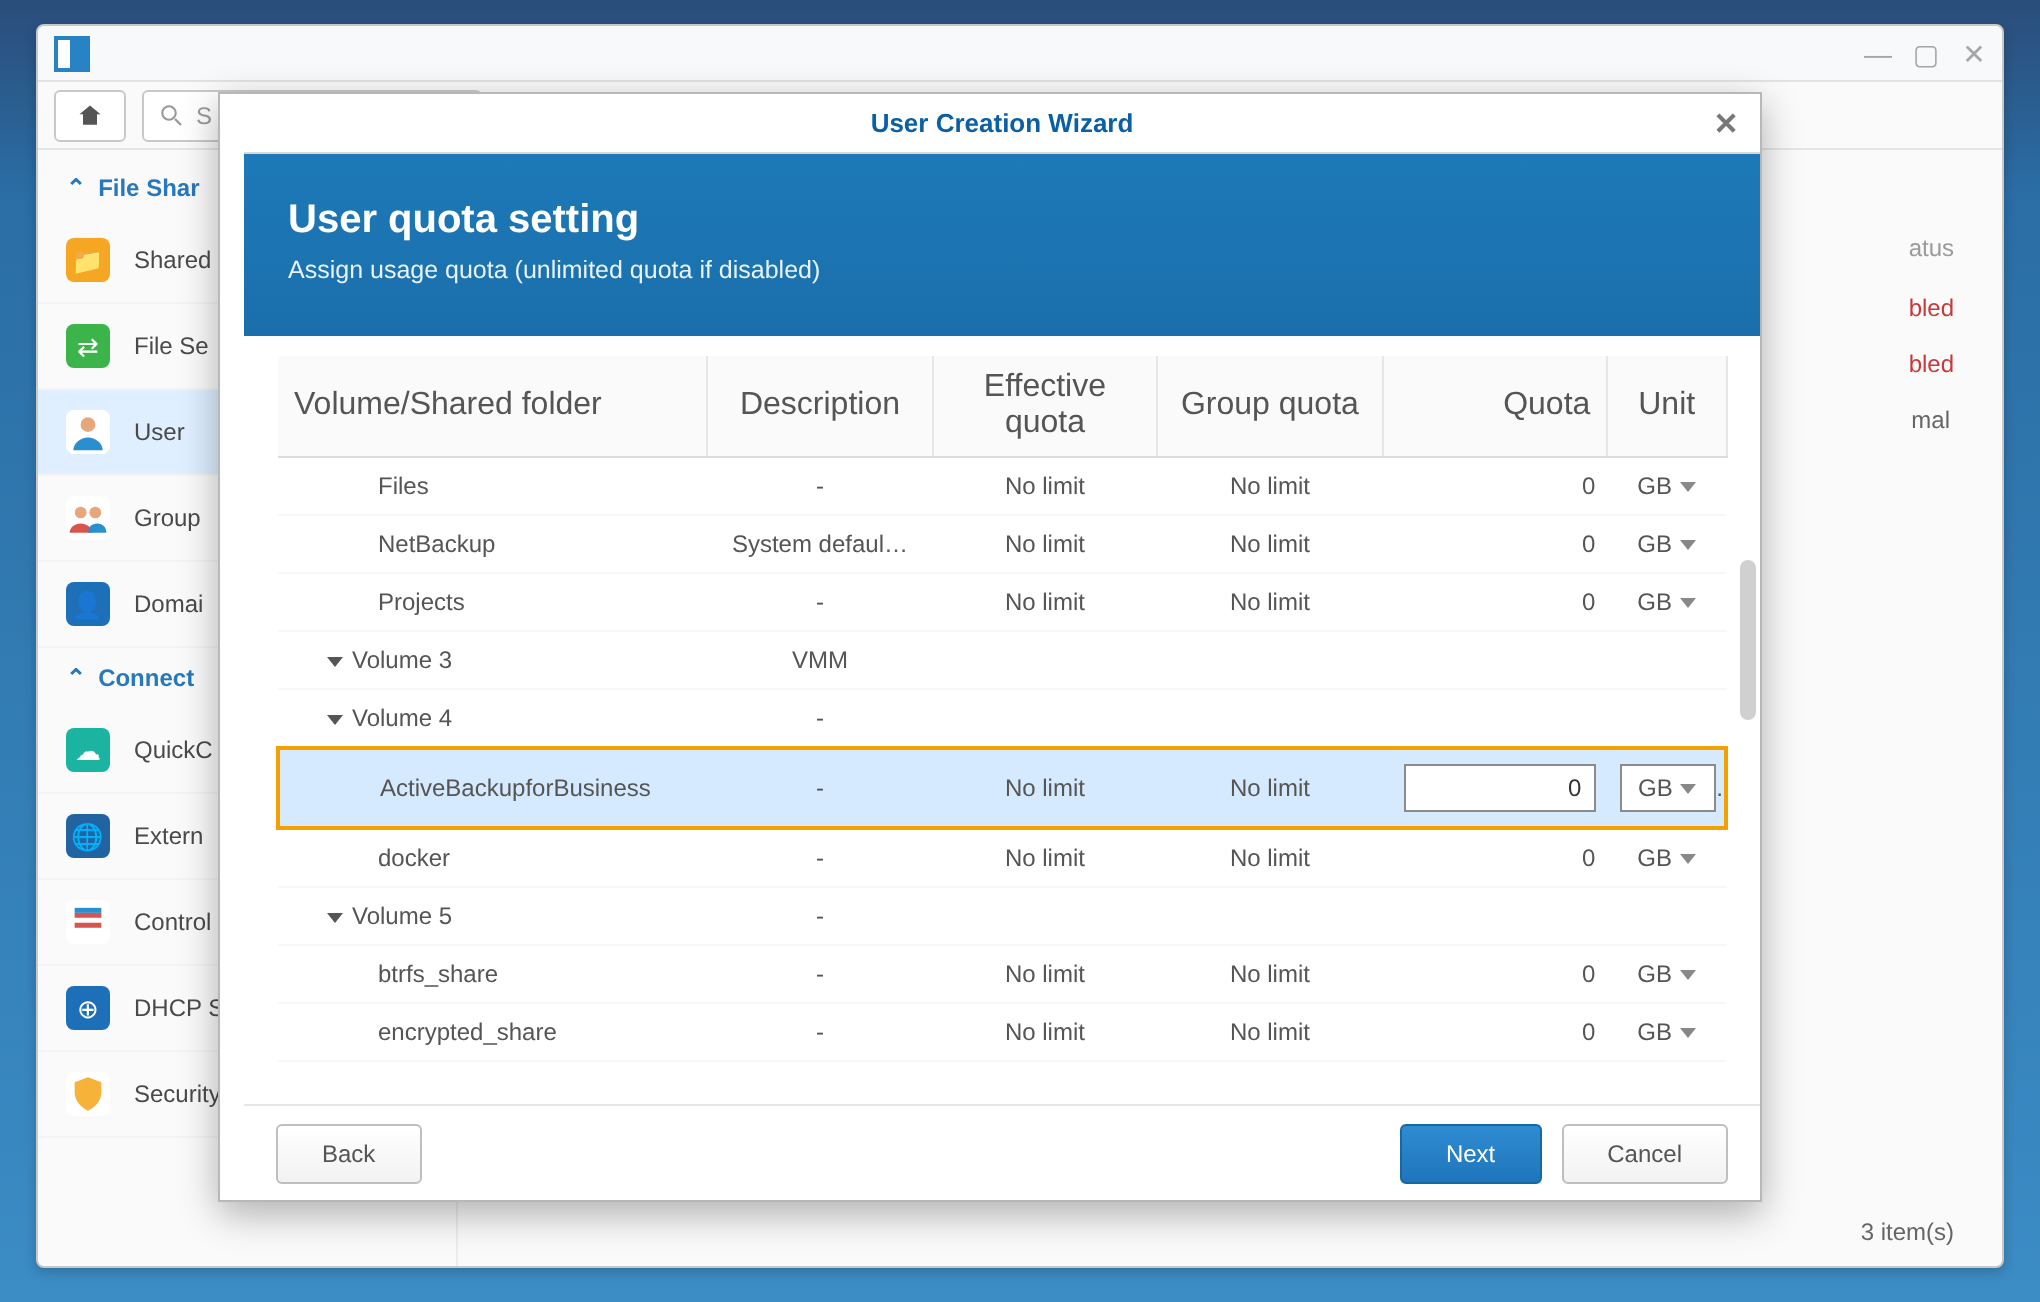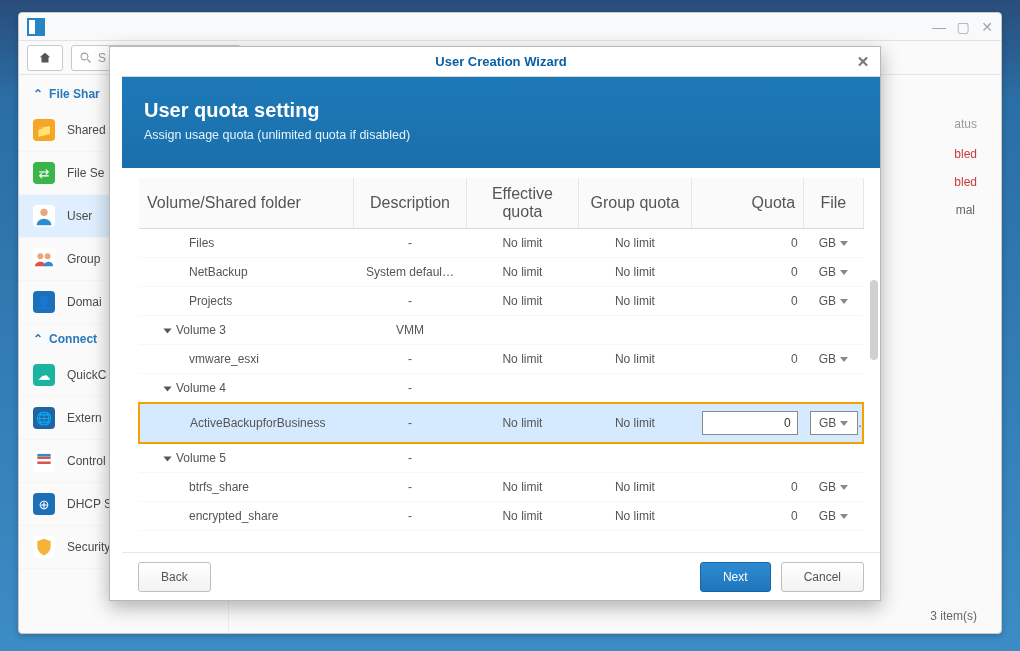--- a/index.html
+++ b/index.html
@@ -187,21 +187,21 @@
   </div>
   <div class="wiz-content">
     <table class="quota-table">
       <thead>
         <tr>
           <th class="col-name">Volume/Shared folder</th>
           <th class="col-desc c">Description</th>
           <th class="col-eq c">Effective quota</th>
           <th class="col-gq c">Group quota</th>
           <th class="col-q r">Quota</th>
-          <th class="col-unit c">File</th>
+          <th class="col-unit c">Unit</th>
         </tr>
       </thead>
       <tbody id="tbody">
           <tr>
             <td class="col-name"><span class="ind2">Files</span></td>
             <td class="col-desc">-</td>
             <td class="col-eq">No limit</td>
             <td class="col-gq">No limit</td>
             <td class="col-q">0</td>
             <td class="col-unit"><span class="unit-cell">GB <span class="chev"></span></span></td>
@@ -224,42 +224,42 @@
           </tr>
           <tr>
             <td class="col-name"><span class="ind1"><span class="tree-toggle"></span>Volume 3</span></td>
             <td class="col-desc">VMM</td>
             <td class="col-eq"></td>
             <td class="col-gq"></td>
             <td class="col-q"></td>
             <td class="col-unit"></td>
           </tr>
           <tr>
-            <td class="col-name"><span class="ind2">vmware_esxi</span></td>
-            <td class="col-desc">-</td>
-            <td class="col-eq">No limit</td>
-            <td class="col-gq">No limit</td>
-            <td class="col-q">0</td>
-            <td class="col-unit"><span class="unit-cell">GB <span class="chev"></span></span></td>
-          </tr>
-          <tr>
             <td class="col-name"><span class="ind1"><span class="tree-toggle"></span>Volume 4</span></td>
             <td class="col-desc">-</td>
             <td class="col-eq"></td>
             <td class="col-gq"></td>
             <td class="col-q"></td>
             <td class="col-unit"></td>
           </tr>
           <tr class="highlight">
             <td class="col-name"><span class="ind2">ActiveBackupforBusiness</span></td>
             <td class="col-desc">-</td>
             <td class="col-eq">No limit</td>
             <td class="col-gq">No limit</td>
             <td class="col-q"><input class="quota-input" value="0" style=""></td>
             <td class="col-unit"><span class="unit-select">GB <span class="chev"></span></span></td>
+          </tr>
+          <tr>
+            <td class="col-name"><span class="ind2">docker</span></td>
+            <td class="col-desc">-</td>
+            <td class="col-eq">No limit</td>
+            <td class="col-gq">No limit</td>
+            <td class="col-q">0</td>
+            <td class="col-unit"><span class="unit-cell">GB <span class="chev"></span></span></td>
           </tr>
           <tr>
             <td class="col-name"><span class="ind1"><span class="tree-toggle"></span>Volume 5</span></td>
             <td class="col-desc">-</td>
             <td class="col-eq"></td>
             <td class="col-gq"></td>
             <td class="col-q"></td>
             <td class="col-unit"></td>
           </tr>
           <tr>

